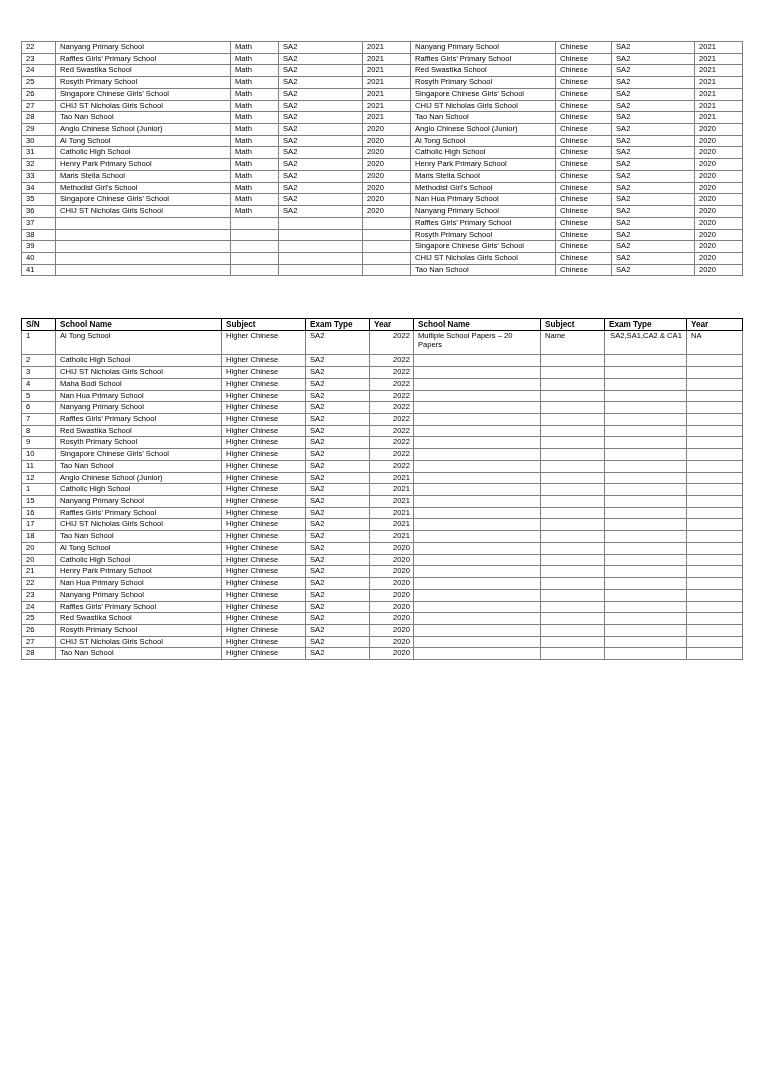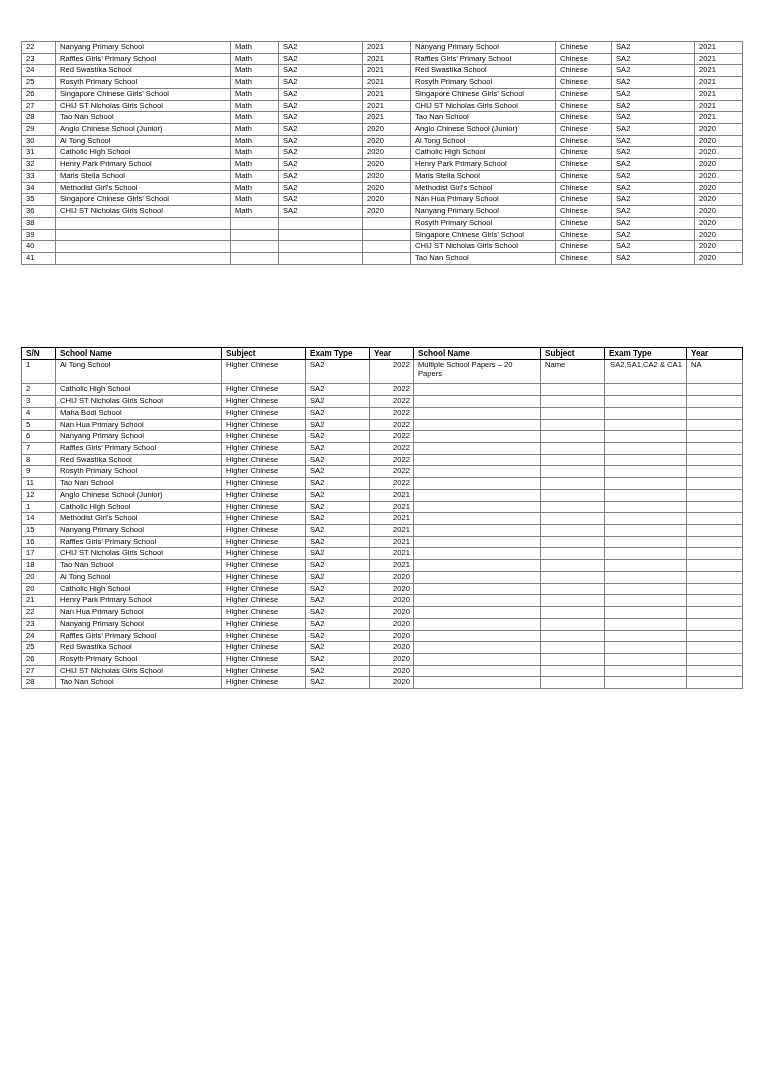--- a/index.html
+++ b/index.html
@@ -20,21 +20,21 @@
     width: 763px;
     height: 1080px;
     background: #ffffff;
     box-sizing: border-box;
   }
   .table-wrap {
     position: absolute;
     left: 21px;
   }
   #table-one-wrap { top: 41px; }
-  #table-two-wrap { top: 347px; }
+  #table-two-wrap { top: 318px; }
 
   table.doc-table {
     border-collapse: collapse;
     table-layout: fixed;
     width: 721px;
     font-size: 7.6px;
     line-height: 1.15;
   }
   table.doc-table td,
   table.doc-table th {
@@ -253,20 +253,31 @@
             <td class="exam2-col"><span class="cell-wrap">SA2</span></td>
             <td class="year2-col"><span class="cell-wrap">2020</span></td>
           </tr>
           <tr>
             <td class="sn-col"><span class="cell-wrap">36</span></td>
             <td class="name-col"><span class="cell-wrap">CHIJ ST Nicholas Girls School</span></td>
             <td class="subj-col"><span class="cell-wrap">Math</span></td>
             <td class="exam-col"><span class="cell-wrap">SA2</span></td>
             <td class="year-col"><span class="cell-wrap">2020</span></td>
             <td class="name2-col"><span class="cell-wrap">Nanyang Primary School</span></td>
+            <td class="subj2-col"><span class="cell-wrap">Chinese</span></td>
+            <td class="exam2-col"><span class="cell-wrap">SA2</span></td>
+            <td class="year2-col"><span class="cell-wrap">2020</span></td>
+          </tr>
+          <tr>
+            <td class="sn-col"><span class="cell-wrap">37</span></td>
+            <td class="name-col empty-cell"></td>
+            <td class="subj-col empty-cell"></td>
+            <td class="exam-col empty-cell"></td>
+            <td class="year-col empty-cell"></td>
+            <td class="name2-col"><span class="cell-wrap">Raffles Girls’ Primary School</span></td>
             <td class="subj2-col"><span class="cell-wrap">Chinese</span></td>
             <td class="exam2-col"><span class="cell-wrap">SA2</span></td>
             <td class="year2-col"><span class="cell-wrap">2020</span></td>
           </tr>
           <tr>
             <td class="sn-col"><span class="cell-wrap">38</span></td>
             <td class="name-col empty-cell"></td>
             <td class="subj-col empty-cell"></td>
             <td class="exam-col empty-cell"></td>
             <td class="year-col empty-cell"></td>
@@ -421,20 +432,31 @@
             <td class="name-col"><span class="cell-wrap">Rosyth Primary School</span></td>
             <td class="subj-col"><span class="cell-wrap">Higher Chinese</span></td>
             <td class="exam-col"><span class="cell-wrap">SA2</span></td>
             <td class="year-col"><span class="cell-wrap">2022</span></td>
             <td class="name2-col empty-cell"></td>
             <td class="subj2-col empty-cell"></td>
             <td class="exam2-col empty-cell"></td>
             <td class="year2-col empty-cell"></td>
           </tr>
           <tr>
+            <td class="sn-col"><span class="cell-wrap">10</span></td>
+            <td class="name-col"><span class="cell-wrap">Singapore Chinese Girls’ School</span></td>
+            <td class="subj-col"><span class="cell-wrap">Higher Chinese</span></td>
+            <td class="exam-col"><span class="cell-wrap">SA2</span></td>
+            <td class="year-col"><span class="cell-wrap">2022</span></td>
+            <td class="name2-col empty-cell"></td>
+            <td class="subj2-col empty-cell"></td>
+            <td class="exam2-col empty-cell"></td>
+            <td class="year2-col empty-cell"></td>
+          </tr>
+          <tr>
             <td class="sn-col"><span class="cell-wrap">11</span></td>
             <td class="name-col"><span class="cell-wrap">Tao Nan School</span></td>
             <td class="subj-col"><span class="cell-wrap">Higher Chinese</span></td>
             <td class="exam-col"><span class="cell-wrap">SA2</span></td>
             <td class="year-col"><span class="cell-wrap">2022</span></td>
             <td class="name2-col empty-cell"></td>
             <td class="subj2-col empty-cell"></td>
             <td class="exam2-col empty-cell"></td>
             <td class="year2-col empty-cell"></td>
           </tr>
@@ -445,31 +467,20 @@
             <td class="exam-col"><span class="cell-wrap">SA2</span></td>
             <td class="year-col"><span class="cell-wrap">2021</span></td>
             <td class="name2-col empty-cell"></td>
             <td class="subj2-col empty-cell"></td>
             <td class="exam2-col empty-cell"></td>
             <td class="year2-col empty-cell"></td>
           </tr>
           <tr>
             <td class="sn-col"><span class="cell-wrap">1</span></td>
             <td class="name-col"><span class="cell-wrap">Catholic High School</span></td>
-            <td class="subj-col"><span class="cell-wrap">Higher Chinese</span></td>
-            <td class="exam-col"><span class="cell-wrap">SA2</span></td>
-            <td class="year-col"><span class="cell-wrap">2021</span></td>
-            <td class="name2-col empty-cell"></td>
-            <td class="subj2-col empty-cell"></td>
-            <td class="exam2-col empty-cell"></td>
-            <td class="year2-col empty-cell"></td>
-          </tr>
-          <tr>
-            <td class="sn-col"><span class="cell-wrap">14</span></td>
-            <td class="name-col"><span class="cell-wrap">Methodist Girl’s School</span></td>
             <td class="subj-col"><span class="cell-wrap">Higher Chinese</span></td>
             <td class="exam-col"><span class="cell-wrap">SA2</span></td>
             <td class="year-col"><span class="cell-wrap">2021</span></td>
             <td class="name2-col empty-cell"></td>
             <td class="subj2-col empty-cell"></td>
             <td class="exam2-col empty-cell"></td>
             <td class="year2-col empty-cell"></td>
           </tr>
           <tr>
             <td class="sn-col"><span class="cell-wrap">15</span></td>

